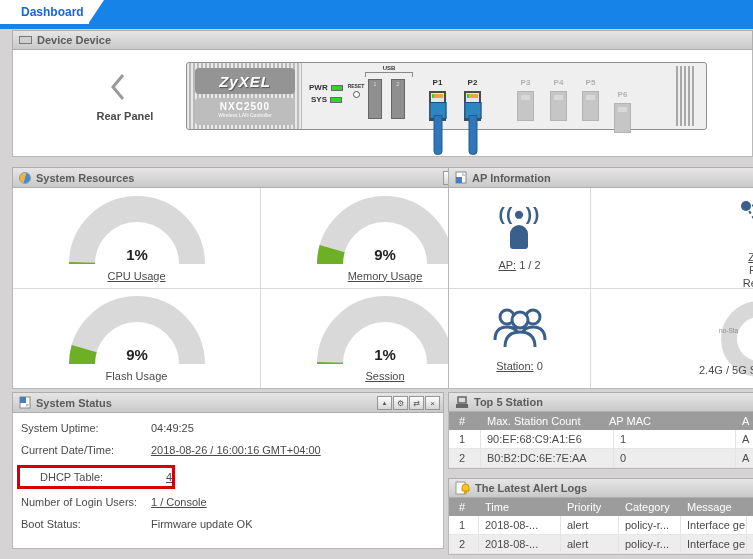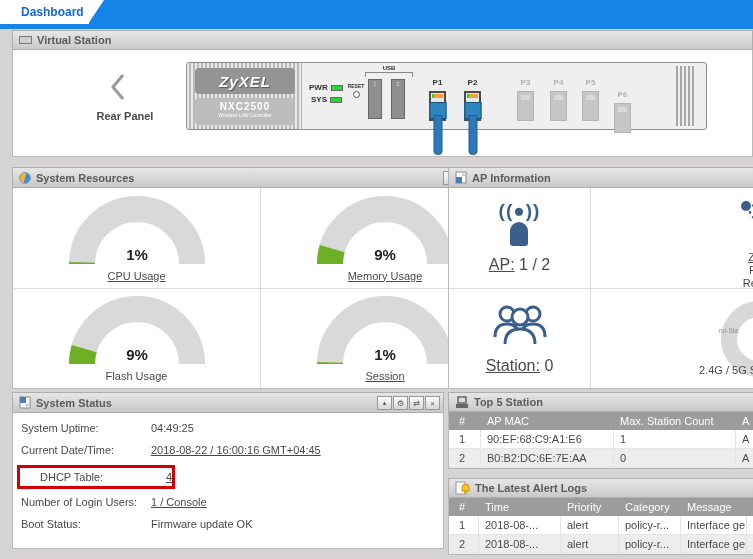--- a/index.html
+++ b/index.html
@@ -85,21 +85,21 @@
   .gauge-fill{fill:none; stroke:var(--gauge-fill); stroke-width:26;}
   .gauge-value{font-size:15px; font-weight:bold; fill:#222; text-anchor:middle;}
   .gauge-label{font-size:11px; color:var(--body-text); margin-top:2px;}
 
   
   .ap-grid{display:grid; grid-template-columns:142px 1fr; height:200px;}
   .ap-cell{position:relative; overflow:hidden;}
   .ap-cell:nth-child(1),.ap-cell:nth-child(2){border-bottom:1px solid #d9d9d9;}
   .ap-cell:nth-child(odd){border-right:1px solid #d9d9d9;}
   .cell-center{position:absolute; inset:0; display:flex; flex-direction:column; align-items:center; justify-content:center; gap:10px;}
-  .ap-cap{font-size:16px; color:var(--body-text);}
+  .ap-cap{font-size:11px; color:var(--body-text);}
   .ap-antenna{display:flex; flex-direction:column; align-items:center;}
   .ap-antenna .waves{font-size:19px; font-weight:bold; color:var(--icon-navy); letter-spacing:1px; line-height:18px;}
   .ap-antenna .bodyshape{width:18px; height:24px; background:var(--icon-navy); border-radius:9px 9px 3px 3px; margin-top:2px;}
   .mesh-wrap{position:absolute; left:125px; top:8px; width:86px; text-align:center; font-size:11px; color:var(--body-text); line-height:13px;}
   .donut-svg{position:absolute; left:90px; top:8px;}
   .donut-label{font-size:6.5px; fill:#8a8a8a;}
   .band-cap{position:absolute; left:108px; bottom:12px; font-size:11px; color:var(--body-text); white-space:nowrap;}
 
   
   .ss-rows{padding:8px 8px 0 8px; font-size:11px; color:var(--body-text);}
@@ -134,21 +134,21 @@
     <div class="tab">
       <span>Dashboard</span>
     </div>
   </div>
 
   <div class="panel" style="left:12px; top:30px; width:741px;">
     <div class="panel-hd" style="height:20px;">
       <span class="hd-icon">
           <span class="ic-vd"></span>
         </span>
-      <span>Virtual Station</span>
+      <span>Device Device</span>
     </div>
     <div class="panel-bd vd-bd">
       <div class="rear-nav">
         <svg width="20" height="30" viewBox="0 0 20 30">
             <polyline points="14,3 4,15 14,27" fill="none" stroke="#9a9a9a" stroke-width="3"></polyline>
           </svg>
       </div>
       <div class="rear-label">Rear Panel</div>
 
       <div class="device">
@@ -367,21 +367,21 @@
       </div>
     </div>
     <div class="panel-bd" style="height:136px;">
       <div class="ss-rows">
         <div class="ss-row">
           <span class="ss-label">System Uptime:</span>
           <span class="ss-value">04:49:25</span>
         </div>
         <div class="ss-row">
           <span class="ss-label">Current Date/Time:</span>
-          <span class="ss-value u">2018-08-22 / 16:00:16 GMT+04:45</span>
+          <span class="ss-value u">2018-08-26 / 16:00:16 GMT+04:00</span>
         </div>
         <div class="ss-row hl">
           <span class="ss-label">DHCP Table:</span>
           <span class="ss-value u">4</span>
         </div>
         <div class="ss-row align-end">
           <span class="ss-label">Number of Login Users:</span>
           <span class="ss-value u">1 / Console</span>
         </div>
         <div class="ss-row">
@@ -398,22 +398,22 @@
         <svg width="14" height="13" viewBox="0 0 14 13">
             <rect x="3" y="1" width="8" height="6" fill="none" stroke="#666" stroke-width="1.5"></rect>
             <rect x="1" y="8" width="12" height="4" fill="#666"></rect>
           </svg>
       </span>
       <span>Top 5 Station</span>
     </div>
     <div class="panel-bd">
       <div class="tbl-head">
         <span class="tc t5-c0">#</span>
+        <span class="tc t5-c2">Max. Station Count</span>
         <span class="tc t5-c1">AP MAC</span>
-        <span class="tc t5-c2">Max. Station Count</span>
         <span class="tc t5-c3">A</span>
       </div>
       <div class="tbl-row">
         <span class="tc t5-c0">1</span>
         <span class="tc t5-c1">90:EF:68:C9:A1:E6</span>
         <span class="tc t5-c2">1</span>
         <span class="tc t5-c3">A</span>
       </div>
       <div class="tbl-row alt">
         <span class="tc t5-c0">2</span>

